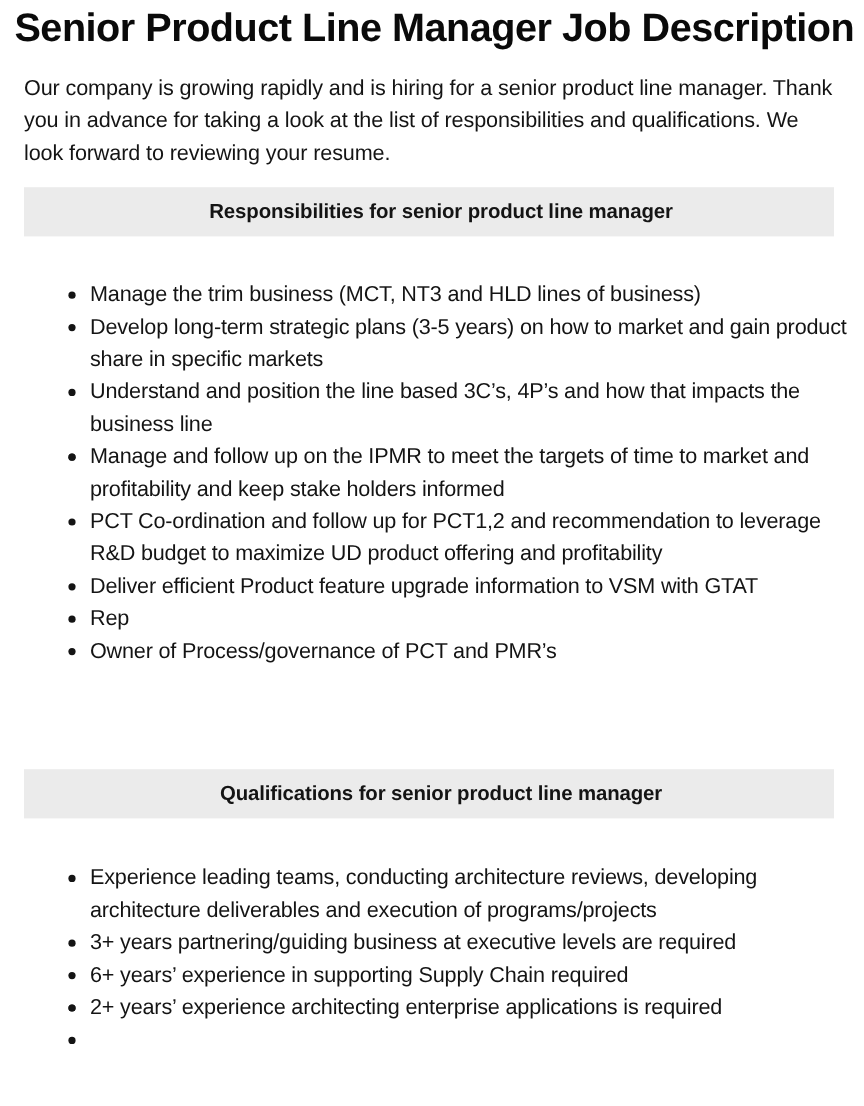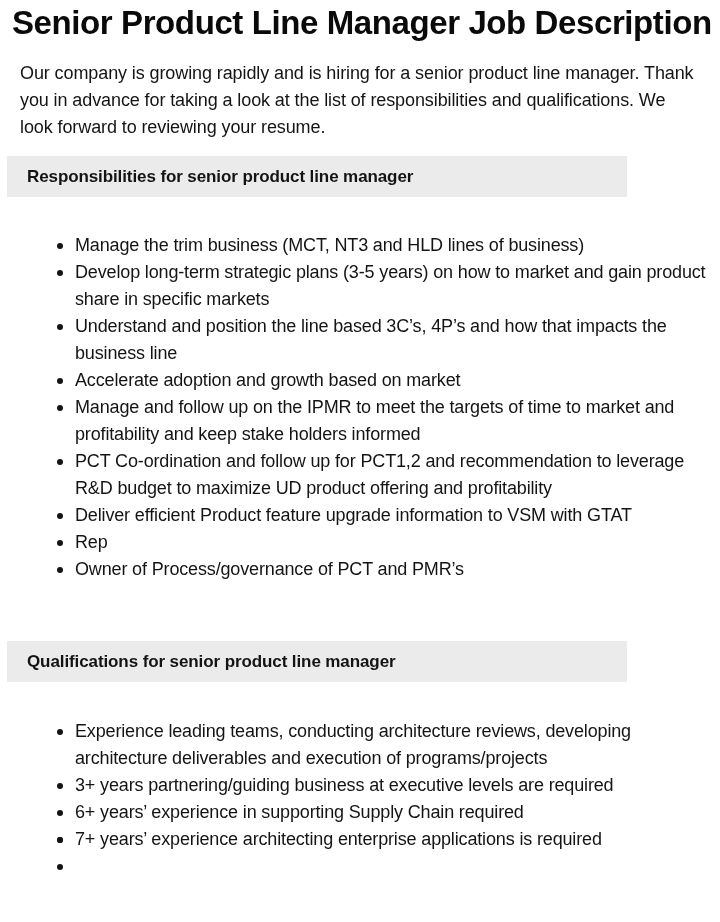--- a/index.html
+++ b/index.html
@@ -36,31 +36,32 @@
       top: 60px;
       width: 680px;
       font-size: 18px;
       line-height: 27px;
       margin: 0;
       color: #141414;
       letter-spacing: -0.1px;
     }
     .section-header {
       position: absolute;
-      left: 7px;
-      width: 620px;
+      left: 20px;
+      width: 675px;
       height: 41px;
       background: #ebebeb;
       box-sizing: border-box;
       padding-left: 20px;
       font-size: 17px;
       font-weight: bold;
       line-height: 41px;
       color: #141414;
       letter-spacing: -0.1px;
+      text-align: center;
     }
     .list {
       position: absolute;
       left: 20px;
       width: 680px;
       margin: 15px;
       padding: 0;
       list-style: none;
     }
     .list li {
@@ -88,31 +89,31 @@
   <h1 class="title">Senior Product Line Manager Job Description</h1>
 
   <p class="intro">Our company is growing rapidly and is hiring for a senior product line manager. Thank you in advance for taking a look at the list of responsibilities and qualifications. We look forward to reviewing your resume.</p>
 
   <div class="section-header" style="top:156px;">Responsibilities for senior product line manager</div>
 
   <ul class="list" style="top:217px;">
     <li><span class="bullet"></span><span>Manage the trim business (MCT, NT3 and HLD lines of business)</span></li>
     <li><span class="bullet"></span><span>Develop long-term strategic plans (3-5 years) on how to market and gain product share in specific markets</span></li>
     <li><span class="bullet"></span><span>Understand and position the line based 3C’s, 4P’s and how that impacts the business line</span></li>
-    <li><span class="bullet"></span><span>Accelerate adoption and growth based on market</span></li>
+    <li><span class="bullet"></span></li>
     <li><span class="bullet"></span><span>Manage and follow up on the IPMR to meet the targets of time to market and profitability and keep stake holders informed</span></li>
     <li><span class="bullet"></span><span>PCT Co-ordination and follow up for PCT1,2 and recommendation to leverage R&amp;D budget to maximize UD product offering and profitability</span></li>
     <li><span class="bullet"></span><span>Deliver efficient Product feature upgrade information to VSM with GTAT</span></li>
     <li><span class="bullet"></span><span>Rep</span></li>
     <li><span class="bullet"></span><span>Owner of Process/governance of PCT and PMR’s</span></li>
   </ul>
 
   <div class="section-header" style="top:641px;">Qualifications for senior product line manager</div>
 
   <ul class="list" style="top:703px;">
     <li><span class="bullet"></span><span>Experience leading teams, conducting architecture reviews, developing architecture deliverables and execution of programs/projects</span></li>
     <li><span class="bullet"></span><span>3+ years partnering/guiding business at executive levels are required</span></li>
     <li><span class="bullet"></span><span>6+ years’ experience in supporting Supply Chain required</span></li>
     <li><span class="bullet"></span></li>
-    <li><span class="bullet"></span><span>7+ years’ experience architecting enterprise applications is required</span></li>
+    <li><span class="bullet"></span><span>2+ years’ experience architecting enterprise applications is required</span></li>
     <li><span class="bullet"></span></li>
   </ul>
 </div>
 
 </body></html>

